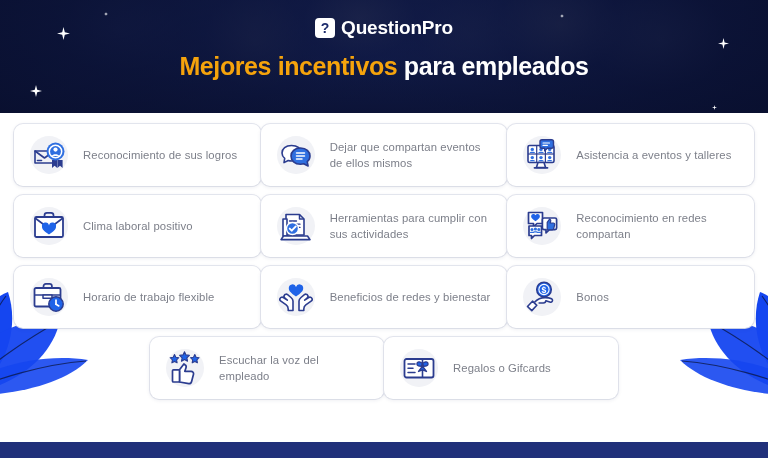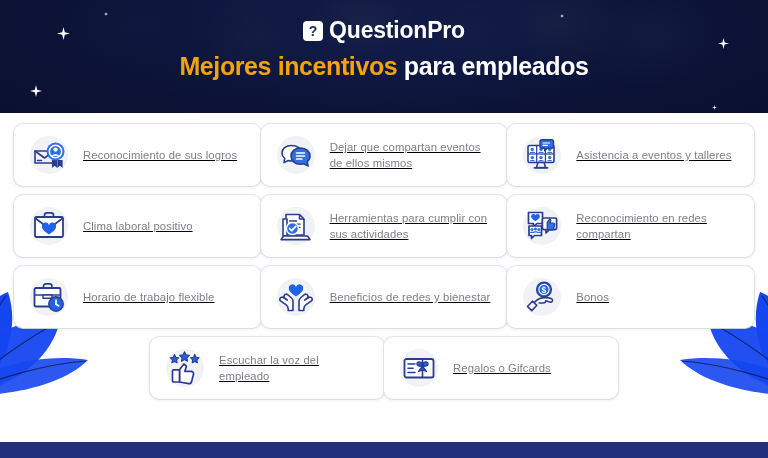--- a/index.html
+++ b/index.html
@@ -79,21 +79,21 @@
     justify-content: center;
   }
   .logo-mark span {
     color: #1b2a6b;
     font-size: 14px;
     font-weight: bold;
     line-height: 1;
   }
   .logo-text {
     color: #ffffff;
-    font-size: 23px;
+    font-size: 19px;
     font-weight: 600;
     letter-spacing: -0.2px;
   }
 
   .headline {
     position: absolute;
     left: 0; right: 0;
     top: 52px;
     text-align: center;
     font-size: 25px;
@@ -120,21 +120,20 @@
 
   .grid {
     position: relative;
     z-index: 3;
     display: flex;
     flex-direction: column;
     gap: 9px;
   }
   .row {
     display: flex;
-    text-decoration: underline;
   }
   .row.row-center { justify-content: center; }
 
   .card {
     flex: 1 1 0;
     min-height: 62px;
     background: #ffffff;
     border-radius: 9px;
     box-shadow: 0 1px 4px rgba(25,35,90,0.10), 0 0 0 1px rgba(230,232,240,0.9);
     display: flex;

